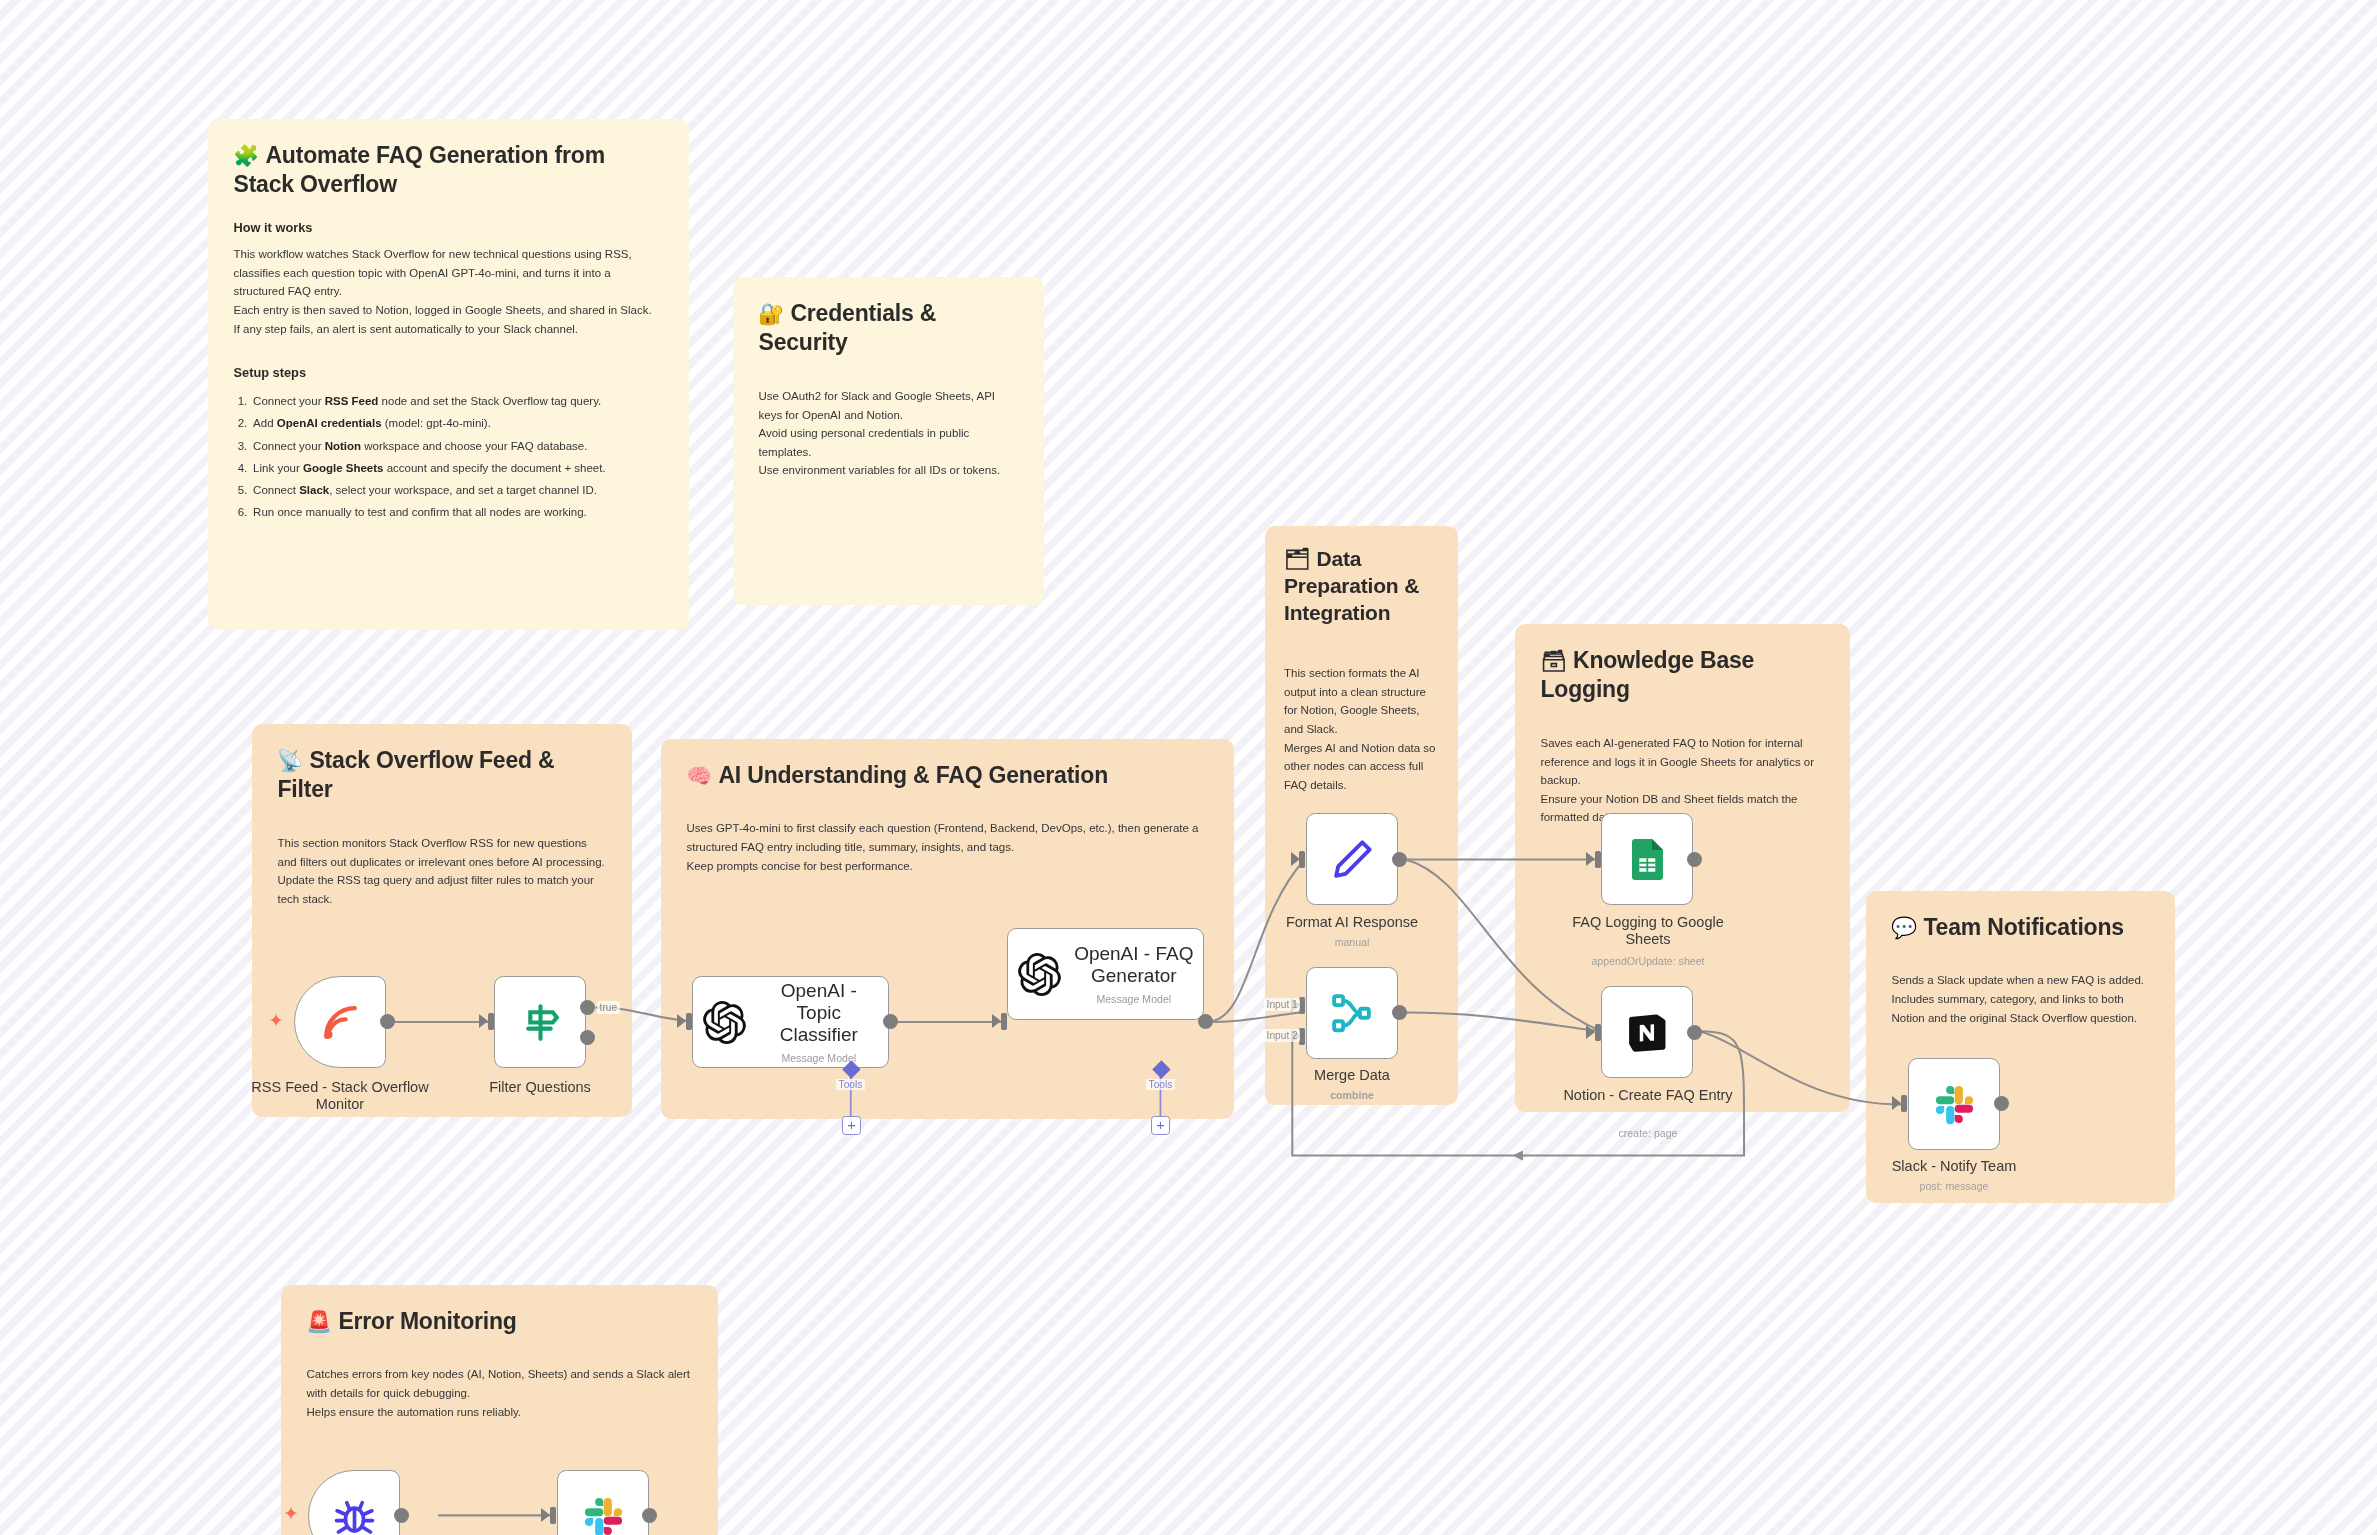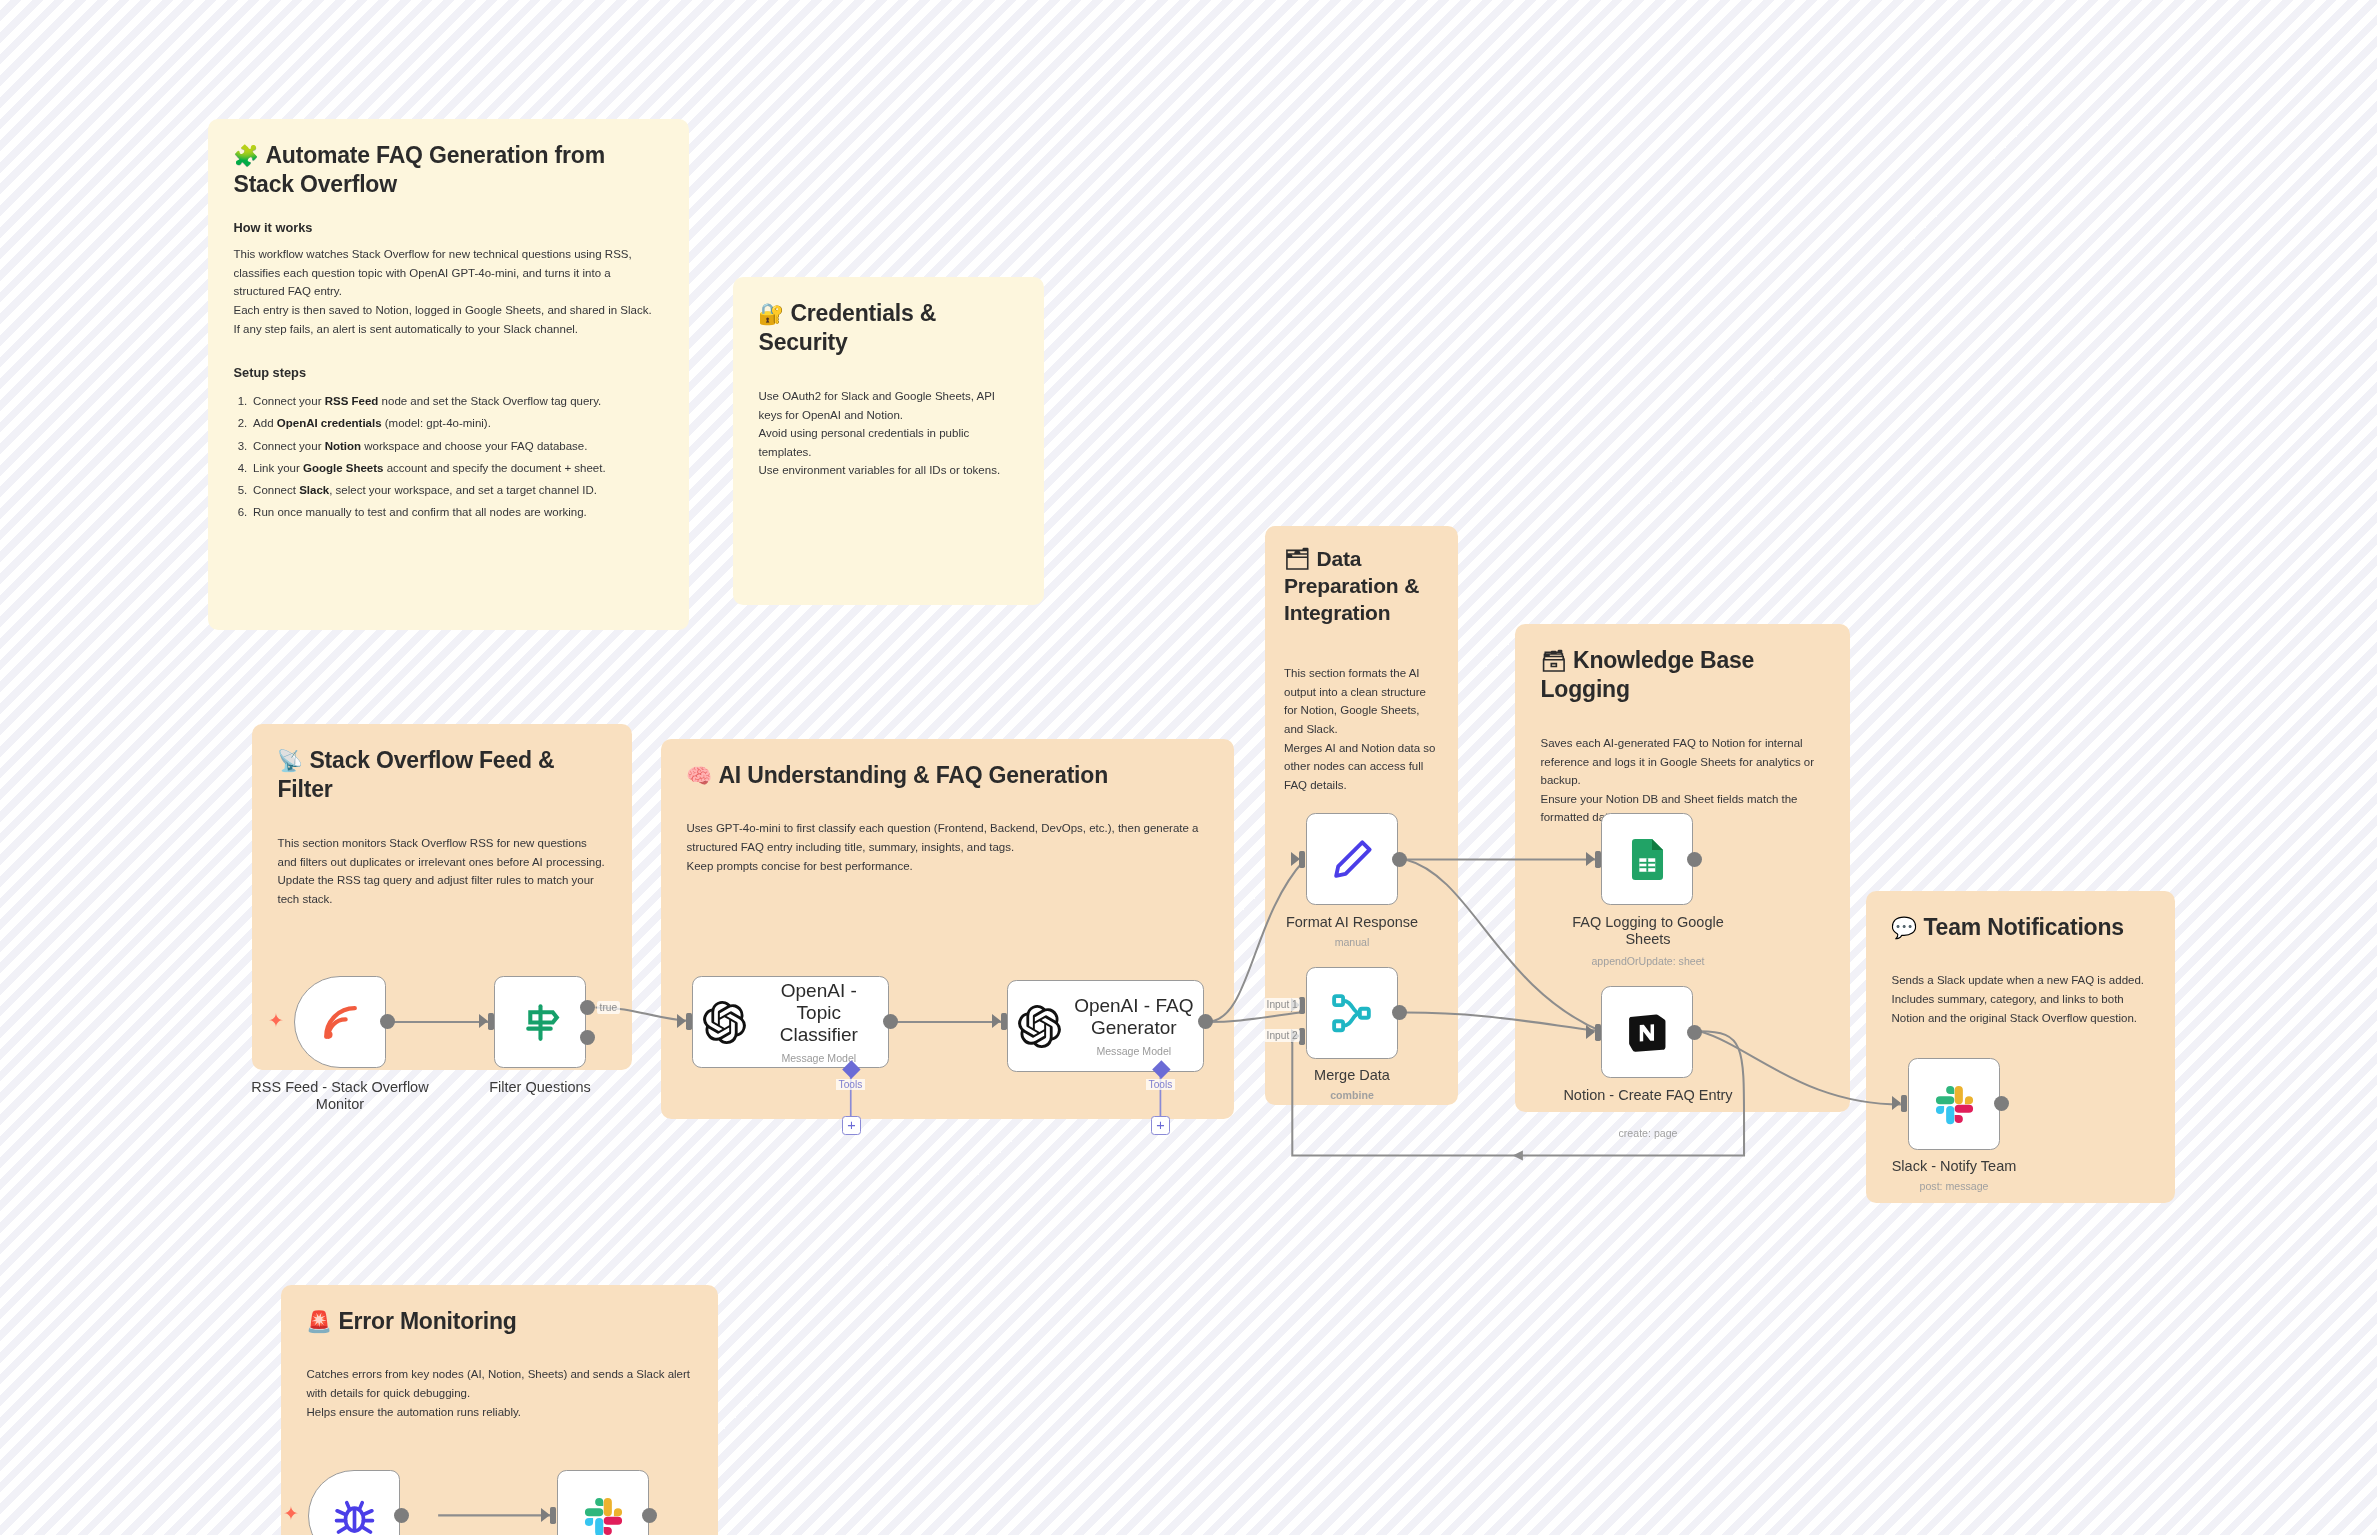--- a/index.html
+++ b/index.html
@@ -204,21 +204,21 @@
 
   <div class="note yellow" style="left:733px; top:277px; width:311px; height:328px;">
     <div class="note-title">
       <span class="emoji">🔐</span><span>Credentials &amp; Security</span>
     </div>
     <div class="note-p note-body-gap" style="white-space:pre-line;">Use OAuth2 for Slack and Google Sheets, API keys for OpenAI and Notion.
 Avoid using personal credentials in public templates.
 Use environment variables for all IDs or tokens.</div>
   </div>
 
-  <div class="note tan" style="left:252px; top:724px; width:380px; height:346px;">
+  <div class="note tan" style="left:252px; top:724px; width:380px; height:393px;">
     <div class="note-title">
       <span class="emoji">📡</span><span>Stack Overflow Feed &amp; Filter</span>
     </div>
     <div class="note-p note-body-gap" style="white-space:pre-line;">This section monitors Stack Overflow RSS for new questions and filters out duplicates or irrelevant ones before AI processing.
 Update the RSS tag query and adjust filter rules to match your tech stack.</div>
   </div>
 
   <div class="note tan" style="left:661px; top:739px; width:573px; height:380px;">
     <div class="note-title">
       <span class="emoji">🧠</span><span>AI Understanding &amp; FAQ Generation</span>
@@ -330,21 +330,21 @@
       <div class="node-inner-sub">Message Model</div>
     </div>
   </div>
   <div class="dot" style="left:883px; top:1014px;"></div>
   <div class="diamond" style="left:845px; top:1063px;"></div>
   <div class="tool-label" style="left:836px; top:1079px;">Tools</div>
   <div class="plus-box" style="left:842px; top:1116px;">+</div>
 
   <div class="in-bar" style="left:1001px; top:1013px;"></div>
   <div class="in-arrow" style="left:992px; top:1014px;"></div>
-  <div class="node wide" style="left:1007px; top:980px;">
+  <div class="node wide" style="left:1007px; top:928px;">
     <svg class="node-ico" viewBox="0 0 24 24">
       <path fill="#111" d="M22.28 9.82a5.99 5.99 0 0 0-.52-4.91 6.05 6.05 0 0 0-6.51-2.9A6.07 6.07 0 0 0 4.98 4.19a5.99 5.99 0 0 0-4 2.9 6.05 6.05 0 0 0 .74 7.1 5.98 5.98 0 0 0 .51 4.91 6.05 6.05 0 0 0 6.52 2.9A5.98 5.98 0 0 0 13.26 24a6.06 6.06 0 0 0 5.77-4.21 5.99 5.99 0 0 0 4-2.9 6.06 6.06 0 0 0-.75-7.07zM13.26 22.43a4.48 4.48 0 0 1-2.88-1.04l.14-.08 4.78-2.76a.79.79 0 0 0 .39-.68v-6.74l2.02 1.17a.07.07 0 0 1 .04.06v5.58a4.5 4.5 0 0 1-4.49 4.49zM3.6 18.3a4.47 4.47 0 0 1-.54-3.01l.14.09 4.79 2.76a.77.77 0 0 0 .78 0l5.84-3.37v2.33a.08.08 0 0 1-.03.07l-4.84 2.79a4.5 4.5 0 0 1-6.14-1.65zM2.34 7.9a4.49 4.49 0 0 1 2.35-1.97V11.6a.77.77 0 0 0 .38.68l5.81 3.36-2.02 1.16a.08.08 0 0 1-.07 0l-4.83-2.8a4.5 4.5 0 0 1-1.62-6.1zm16.6 3.86L13.1 8.38 15.12 7.2a.08.08 0 0 1 .07 0l4.83 2.79a4.5 4.5 0 0 1-.68 8.1V12.4a.8.8 0 0 0-.4-.65zm2.01-3.02l-.14-.09-4.78-2.79a.79.79 0 0 0-.79 0L9.4 9.23V6.9a.07.07 0 0 1 .03-.06l4.83-2.79a4.5 4.5 0 0 1 6.68 4.65zM8.3 12.87l-2.02-1.17a.08.08 0 0 1-.04-.06V6.07a4.5 4.5 0 0 1 7.37-3.45l-.14.08L8.69 5.46a.79.79 0 0 0-.39.68zm1.1-2.37l2.6-1.5 2.6 1.5v3l-2.6 1.5-2.6-1.5z"></path>
     </svg>
     <div class="node-inner-label">
       <div class="node-inner-title">OpenAI - FAQ Generator</div>
       <div class="node-inner-sub">Message Model</div>
     </div>
   </div>
   <div class="dot" style="left:1198px; top:1014px;"></div>
   <div class="diamond" style="left:1155px; top:1063px;"></div>

